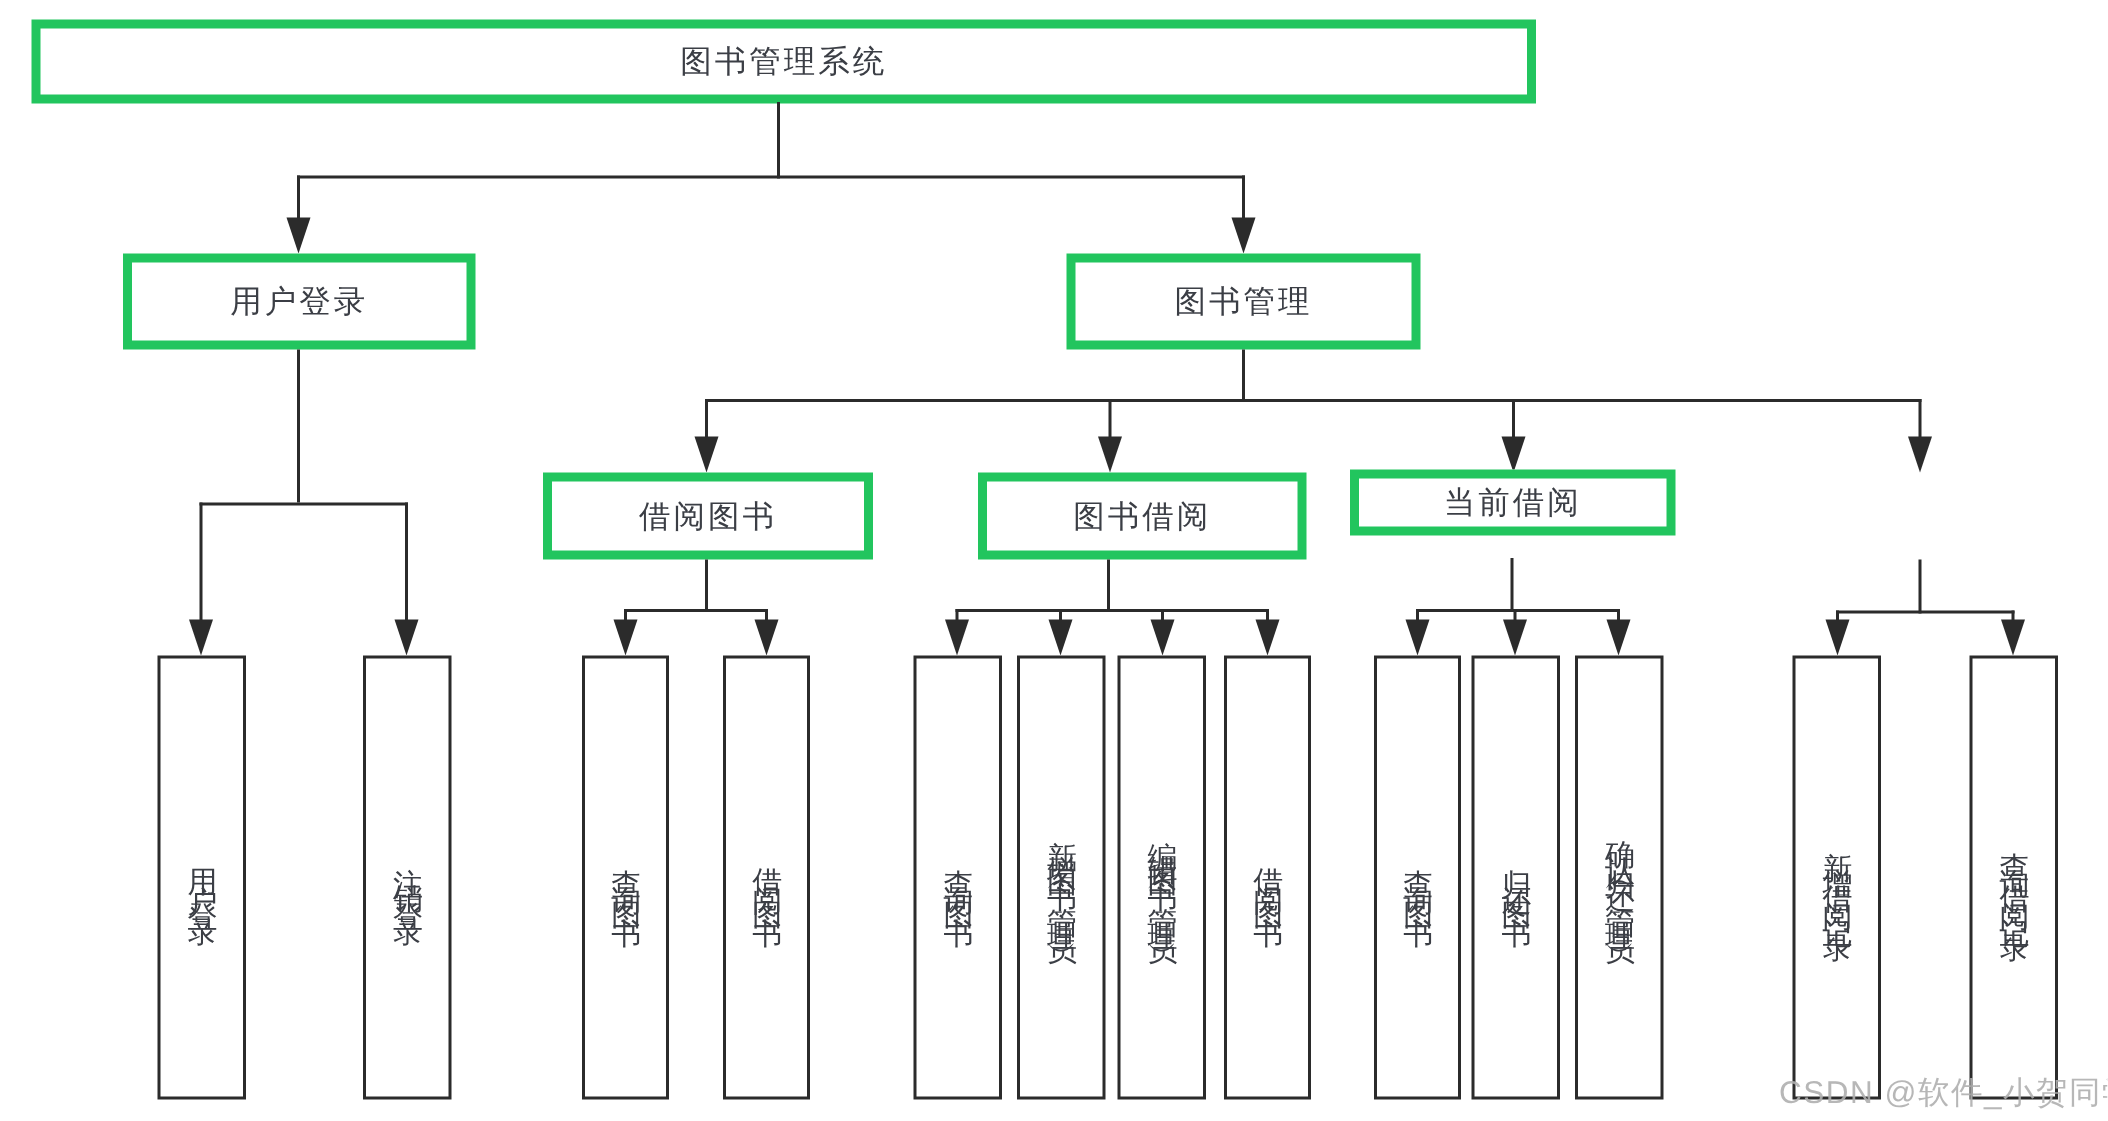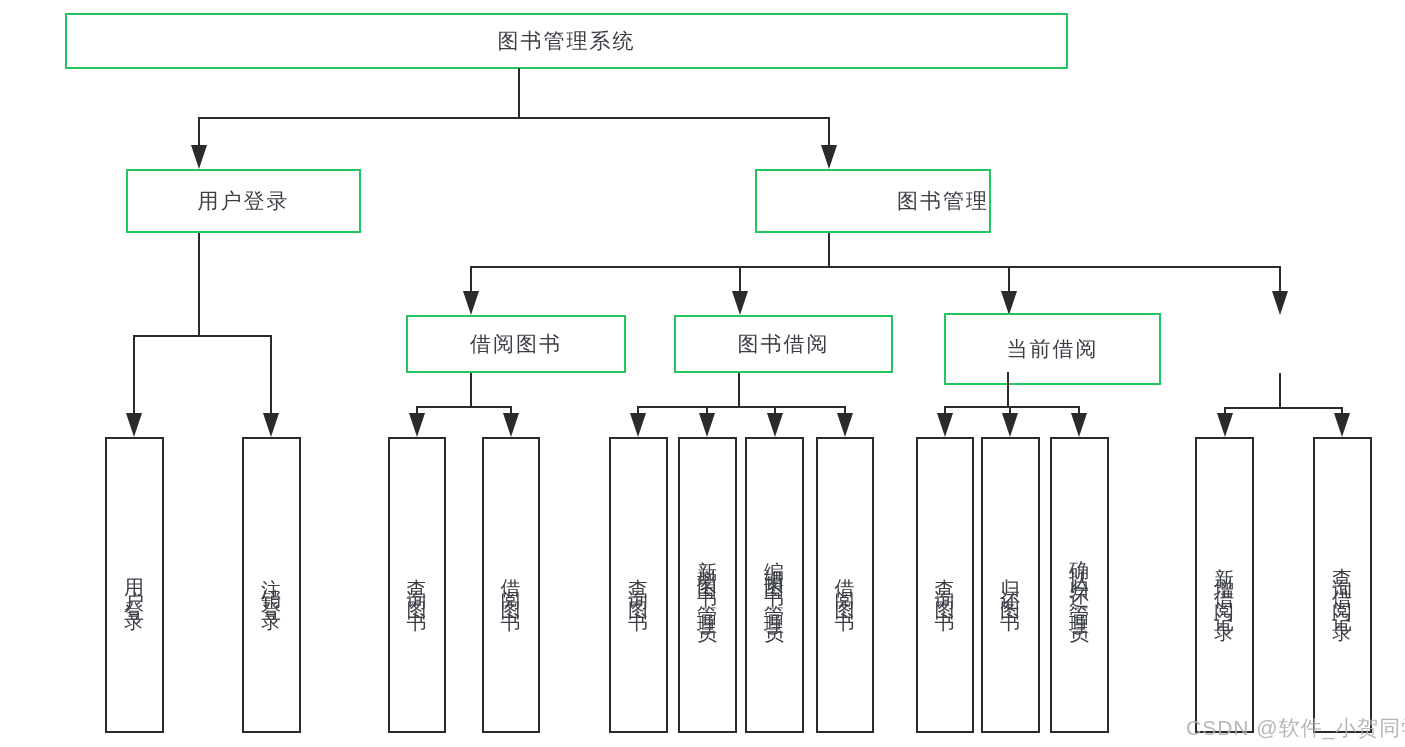--- a/index.html
+++ b/index.html
@@ -7,29 +7,28 @@
     position: relative;
     width: 1405px;
     height: 747px;
     background: #ffffff;
     font-family: "Liberation Sans", "DejaVu Sans", sans-serif;
     overflow: hidden;
   }
   .box {
     position: absolute;
     box-sizing: border-box;
-    border: 2px solid #22c55e;
+    border: 6px solid #22c55e;
     background: #ffffff;
     display: flex;
     align-items: center;
     justify-content: center;
     color: #3b3e45;
     font-size: 21px;
     letter-spacing: 2px;
-    margin-left: 44px;
   }
   .leaf {
     position: absolute;
     box-sizing: border-box;
     border: 2px solid #2b2b2b;
     background: #ffffff;
     display: flex;
     align-items: center;
     justify-content: center;
     color: #3b3e45;
@@ -79,21 +78,21 @@
   <div class="vline" style="left:518px; top:68px; height:51px;"></div>
   <div class="hline" style="left:198px; top:117px; width:632px;"></div>
   <div class="shaft" style="left:198px; top:117px; height:30px;"></div>
   <div class="ahead" style="left:191px; top:145px;"></div>
   <div class="shaft" style="left:828px; top:117px; height:30px;"></div>
   <div class="ahead" style="left:821px; top:145px;"></div>
 
   <div class="box" style="left:82px; top:169px; width:235px; height:64px;">
     <span>用户登录</span>
   </div>
-  <div class="box" style="left:711px; top:169px; width:236px; height:64px;justify-content:flex-end;">
+  <div class="box" style="left:711px; top:169px; width:236px; height:64px;">
     <span>图书管理</span>
   </div>
 
   <div class="vline" style="left:198px; top:233px; height:102px;"></div>
   <div class="hline" style="left:133px; top:335px; width:139px;"></div>
   <div class="shaft" style="left:133px; top:335px; height:82px;"></div>
   <div class="ahead" style="left:126px; top:413px;"></div>
   <div class="shaft" style="left:270px; top:335px; height:82px;"></div>
   <div class="ahead" style="left:263px; top:413px;"></div>
 
@@ -104,24 +103,24 @@
   <div class="shaft" style="left:739px; top:266px; height:28px;"></div>
   <div class="ahead" style="left:732px; top:291px;"></div>
   <div class="shaft" style="left:1008px; top:266px; height:28px;"></div>
   <div class="ahead" style="left:1001px; top:291px;"></div>
   <div class="shaft" style="left:1279px; top:266px; height:28px;"></div>
   <div class="ahead" style="left:1272px; top:291px;"></div>
 
   <div class="box" style="left:362px; top:315px; width:220px; height:58px;">
     <span>借阅图书</span>
   </div>
-  <div class="box" style="left:630px; top:315px; width:219px; height:58px;">
+  <div class="box" style="left:652px; top:315px; width:219px; height:58px;">
     <span>图书借阅</span>
   </div>
-  <div class="box" style="left:900px; top:313px; width:217px; height:72px;">
+  <div class="box" style="left:900px; top:313px; width:217px; height:44px;">
     <span>当前借阅</span>
   </div>
 
   <div class="vline" style="left:470px; top:373px; height:35px;"></div>
   <div class="hline" style="left:416px; top:406px; width:96px;"></div>
   <div class="shaft" style="left:416px; top:406px; height:11px;"></div>
   <div class="ahead" style="left:409px; top:413px;"></div>
   <div class="shaft" style="left:510px; top:406px; height:11px;"></div>
   <div class="ahead" style="left:503px; top:413px;"></div>
 

